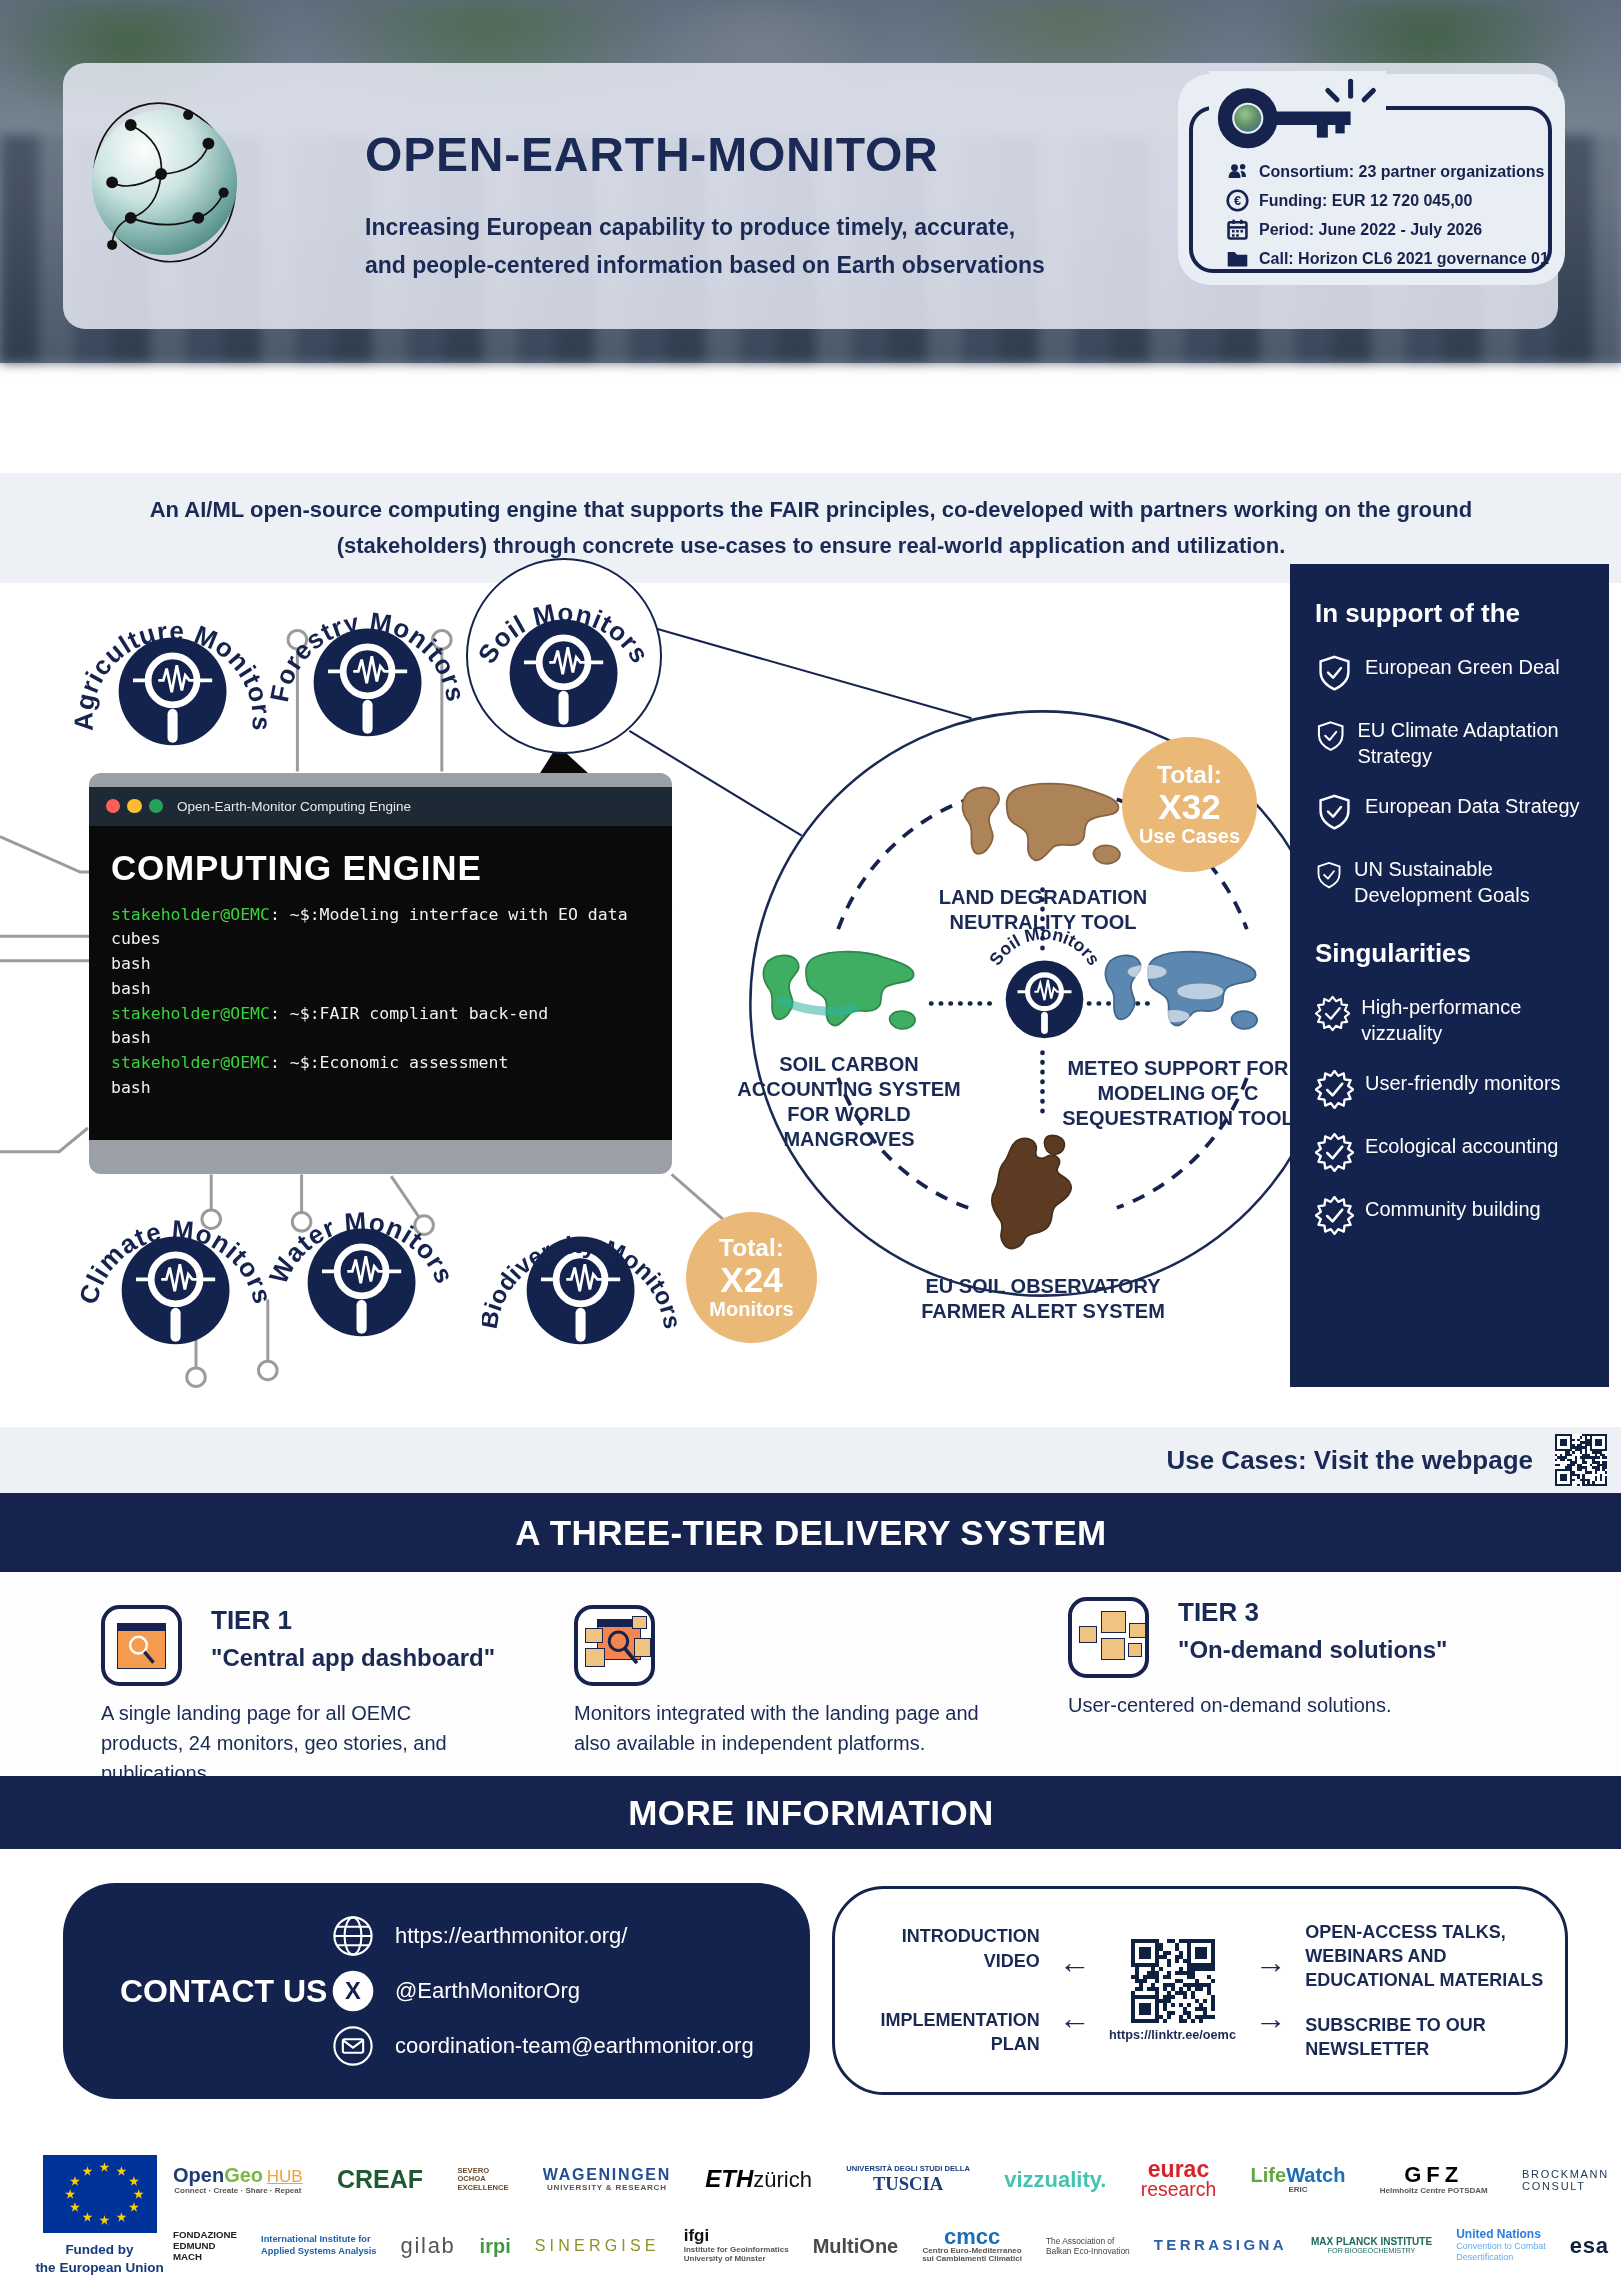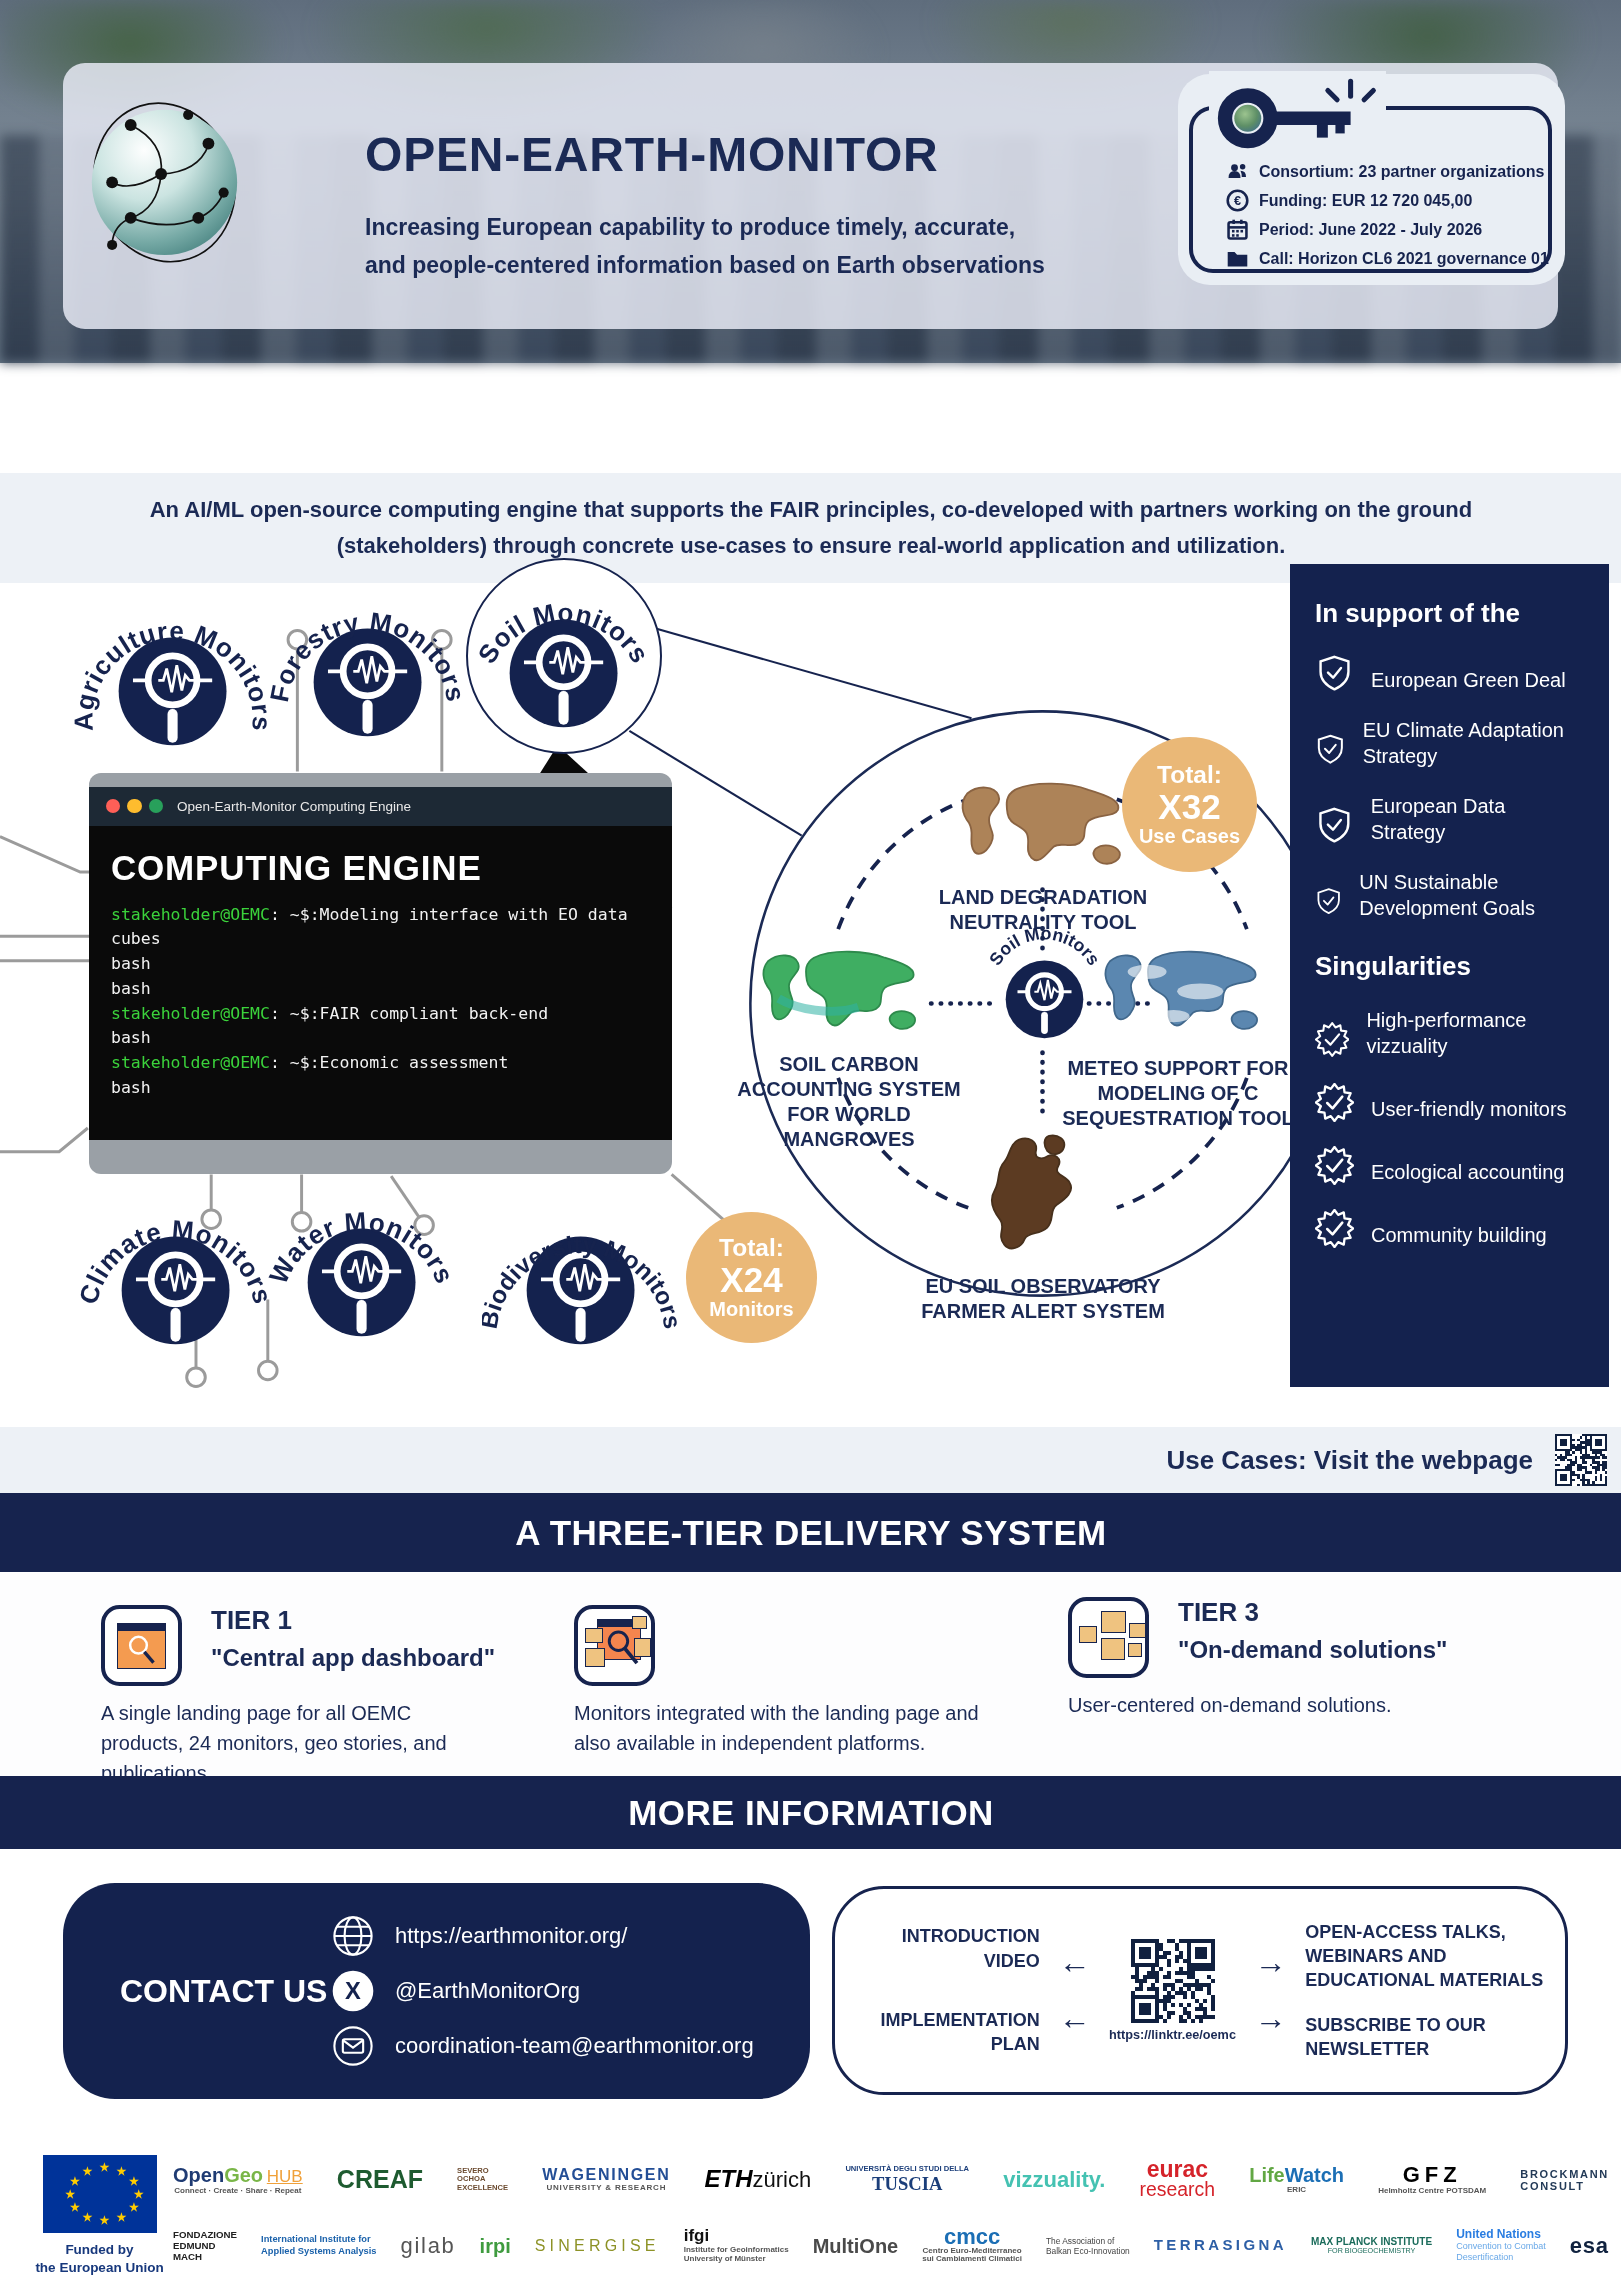--- a/index.html
+++ b/index.html
@@ -59,21 +59,21 @@
   .dot{width:14.4px;height:14.4px;border-radius:50%}
   .term-title{color:#E8E8E8;font-size:13.5px;margin-left:6.8px}
   .term-body{height:314px;background:#0A0A0A;padding:22px 22px 0 22px;overflow:hidden}
   .term-h{color:#fff;font-size:35px;font-weight:bold;letter-spacing:0.8px;margin-bottom:15px}
   .tline{font-family:"DejaVu Sans Mono",monospace;font-size:16.5px;color:#F2F2F2;line-height:1.5}
   .prompt{color:var(--green)}
 
   
   .side{position:absolute;left:1290px;top:-18.6px;width:319px;height:823px;background:#14224E;padding:34px 25px}
   .side h3{color:#fff;font-size:26px;font-weight:bold;margin-bottom:25px}
-  .side-item{display:flex;align-items:flex-end;gap:17px;margin-bottom:24px}
+  .side-item{display:flex;align-items:flex-start;gap:11px;margin-bottom:24px}
   .side-item span{color:#fff;font-size:20px;line-height:1.3}
 
   
   .uc-strip{left:0;top:1427px;width:1622px;height:66px;background:var(--light);display:flex;align-items:center;justify-content:flex-end;gap:22px;padding-right:15px}
   .uc-strip .lbl{font-size:26px;font-weight:bold;color:var(--navy2)}
 
   
   .tiers{left:0;top:1573px;width:1622px;height:204px;background:#FDFDFE}
   .tier-icon{width:81px;height:81px;border:4.2px solid var(--navy);border-radius:18.6px;background:#fff;position:relative;flex:none}
   .tier-head .name{font-size:26px;font-weight:bold;color:var(--navy2)}
@@ -118,21 +118,21 @@
   .c-tus1{color:#1B3E7A;font-size:7.6px;font-weight:bold}
   .c-tus2{color:#1B3E7A;font-size:18.6px;font-weight:bold;font-family:"Liberation Serif",serif}
   .c-viz{color:#45C2B2;font-weight:800;font-size:22px}
   .c-eur1{color:#D5232A;font-weight:800;font-size:23px;line-height:.9}
   .c-eur2{color:#D5232A;font-size:19.4px}
   .c-lw1{color:#62A744;font-weight:800;font-size:20px}
   .c-lw2{color:#1C6FB5;font-weight:800;font-size:20px}
   .c-lw3{color:#1C4E9B;font-weight:800;font-size:12.7px}
   .c-gfz{color:#000;font-weight:800;font-size:22px;letter-spacing:5px}
   .c-gfzt{color:#00529C;font-size:9px;font-weight:bold}
-  .c-bro{color:#233A57;font-size:11px;font-weight:bold;letter-spacing:1.7px;text-align:left}
+  .c-bro{color:#233A57;font-size:11px;font-weight:normal;letter-spacing:1.7px;text-align:left}
   .c-fem{color:#222;font-size:9.7px;font-weight:bold;text-align:left;line-height:1.15}
   .c-iia{color:#1B62AB;font-size:9.3px;font-weight:bold;text-align:left;line-height:1.2}
   .c-gil{color:#555;font-size:22px;letter-spacing:1.7px}
   .c-irpi{color:#3F9B3F;font-weight:800;font-size:20px}
   .c-sin{color:#8D9226;font-size:16px;letter-spacing:4.2px}
   .c-ifgi{color:#111;font-weight:800;font-size:17px;text-align:left}
   .c-mo{color:#4A4A4A;font-size:20px;font-weight:600}
   .c-cmcc{color:#1C6FB5;font-weight:800;font-size:22px;line-height:.9}
   .c-cmcct{color:#E8762C;font-size:7.2px;font-weight:bold}
   .c-bal{color:#444;font-size:8.4px;text-align:left;line-height:1.2}

